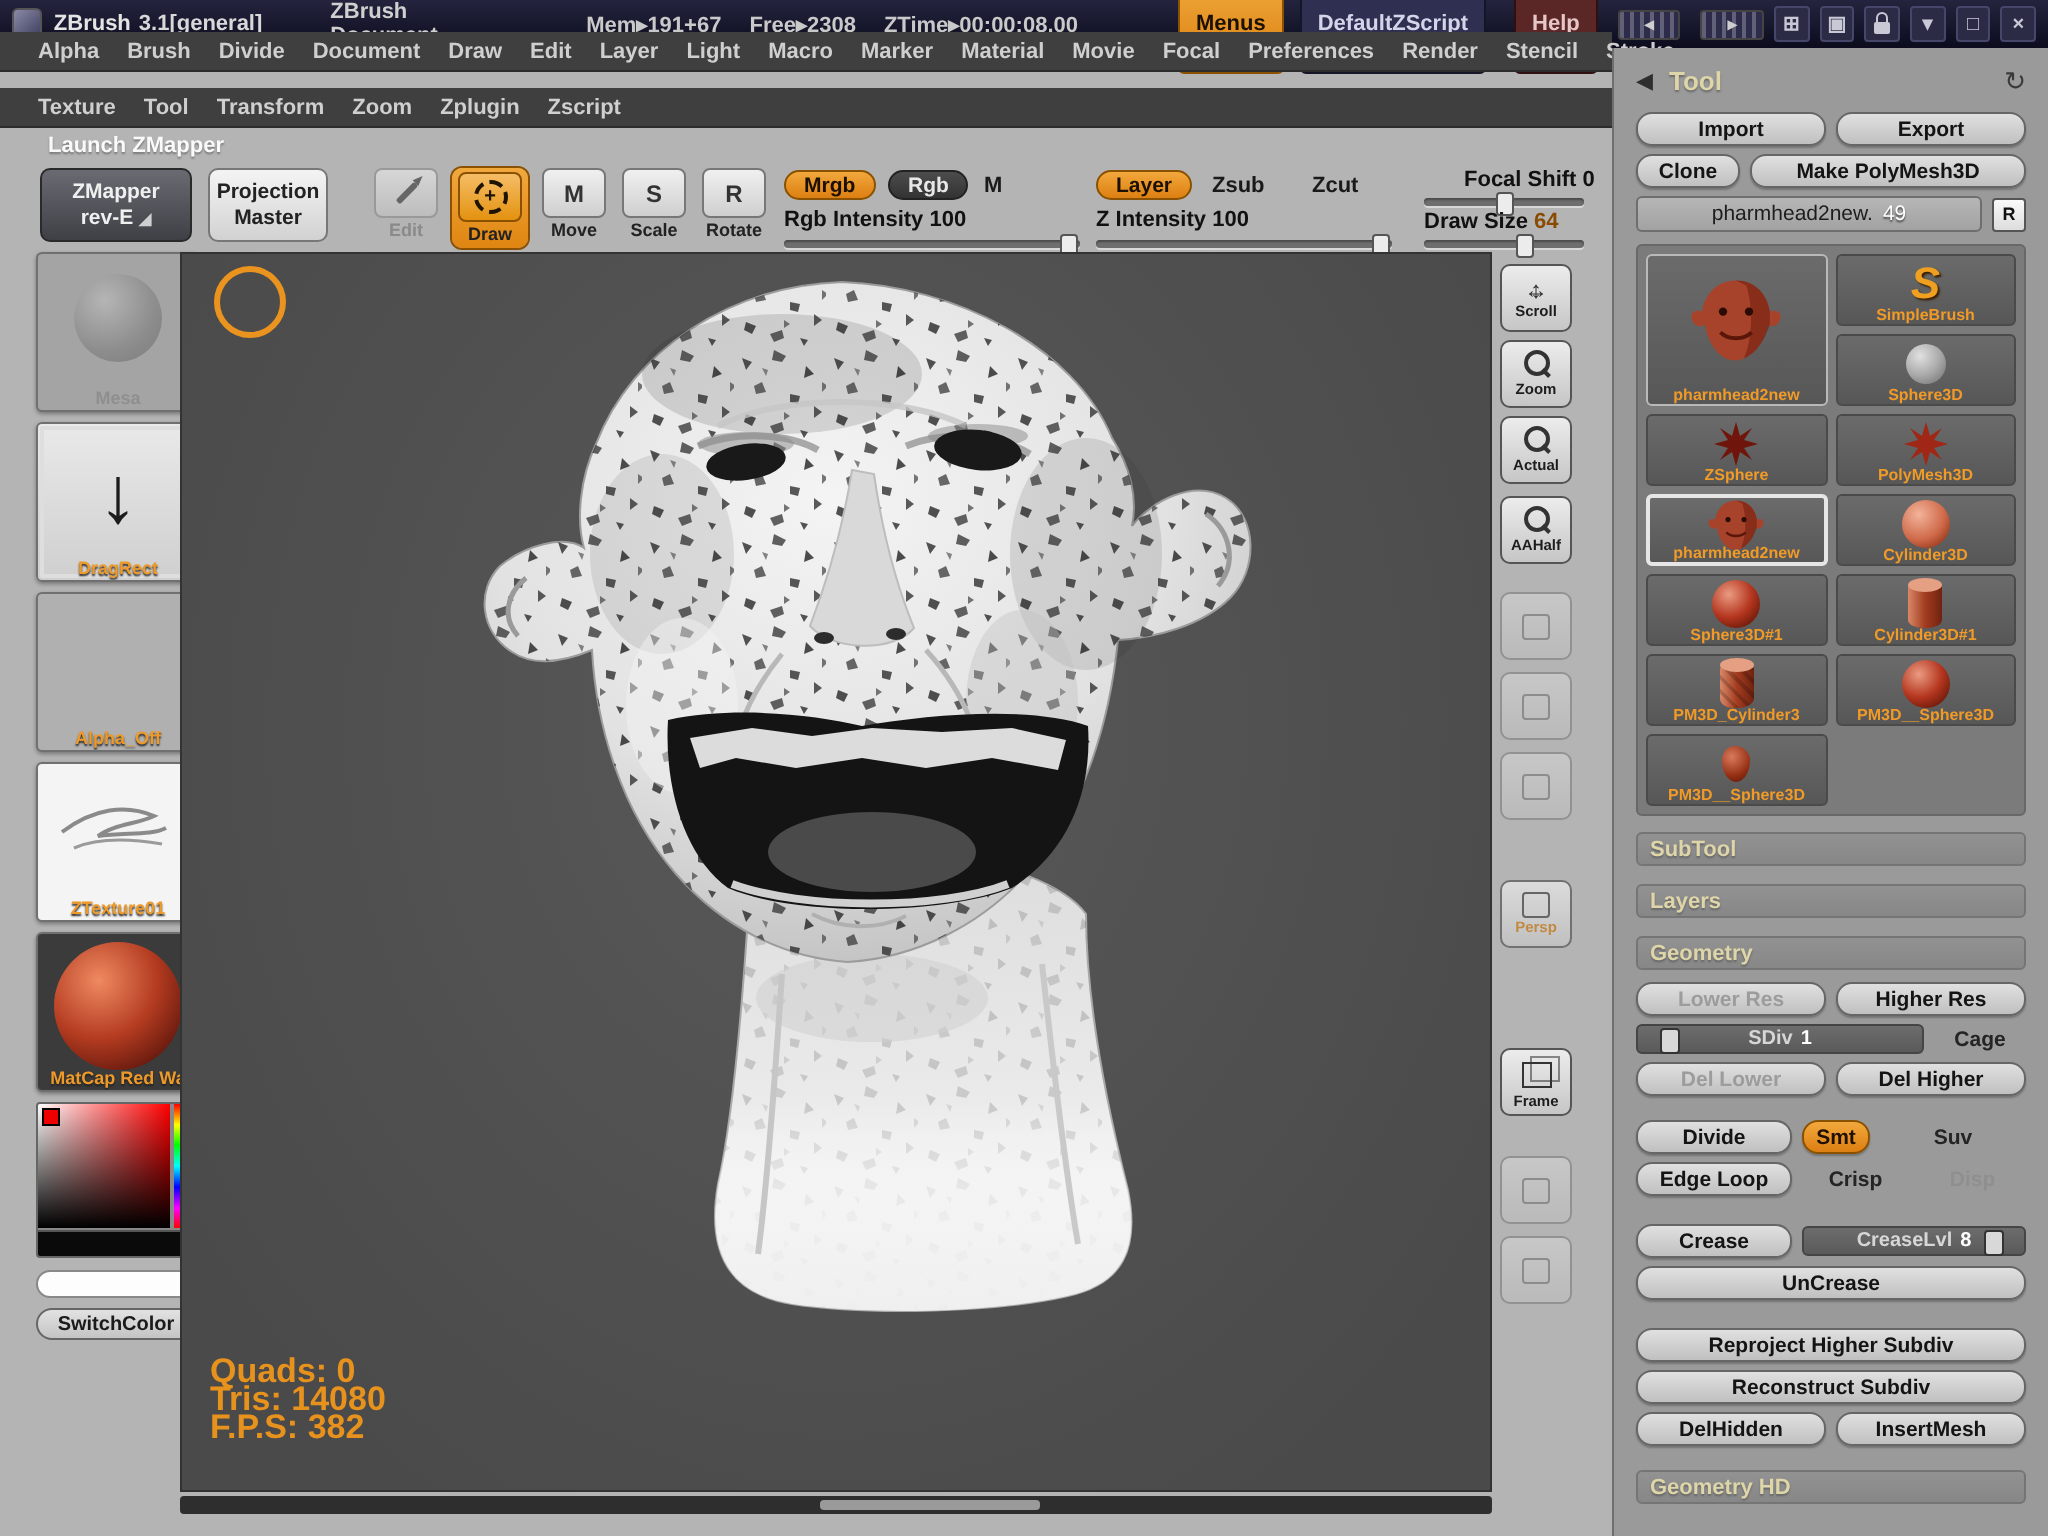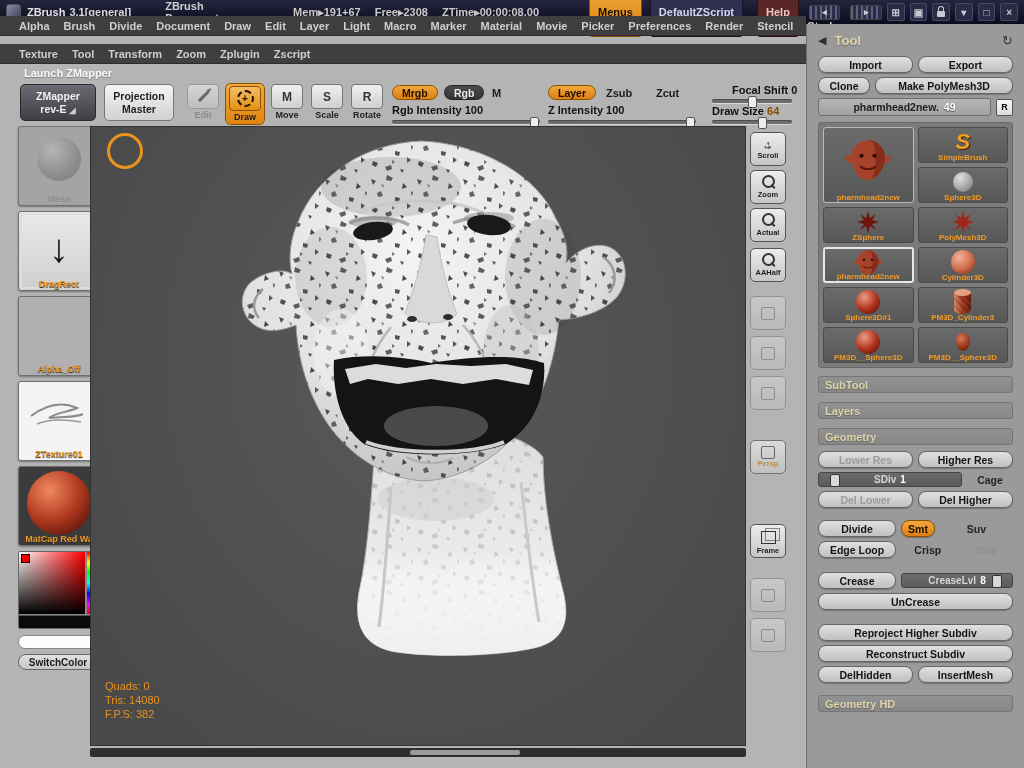--- a/index.html
+++ b/index.html
@@ -39,21 +39,21 @@
   .launchrow{position:absolute;top:64px;left:0;width:806px;height:18px;display:flex;
     align-items:center;padding-left:24px;color:#fafafa;font-size:11px;font-weight:bold;
     text-shadow:0 1px 1px #7a7a7a;box-sizing:border-box}
 
   
   .toolbar{position:absolute;top:82px;left:0;width:806px;height:44px}
   .zmapper{position:absolute;left:20px;top:2px;width:76px;height:37px;border-radius:5px;
     background:linear-gradient(#6a6a72,#3f3f46);border:1px solid #2a2a2a;color:#f0f0f0;
     font-size:10.5px;font-weight:bold;text-align:center;line-height:13px;padding-top:5px;box-sizing:border-box}
   .zmapper .corner{color:#cfcfcf;font-size:8px}
-  .pmaster{position:absolute;left:104px;top:2px;width:70px;height:37px;border-radius:5px;
+  .pmaster{position:absolute;left:104px;top:2px;width:60px;height:37px;border-radius:5px;
     background:linear-gradient(#f4f4f4,#d2d2d2);border:1px solid #777;color:#222;
     font-size:10.5px;font-weight:bold;text-align:center;line-height:13px;padding-top:5px;box-sizing:border-box}
   .tool{position:absolute;top:2px;width:38px;text-align:center}
   .tool .ibox{width:30px;height:23px;background:linear-gradient(#f0f0f0,#cfcfcf);
     border:1px solid #777;border-radius:4px;display:flex;align-items:center;justify-content:center;margin:0 auto 1px}
   .tool .lbl{font-size:9px;font-weight:bold;color:#222}
   .tool.dim .lbl{color:#8a8a8a}
   .tool.dim .ibox{background:linear-gradient(#d6d6d6,#bdbdbd);border-color:#999}
   .tool.active{background:linear-gradient(#f2a83c,#df8511);border-radius:5px;
     box-shadow:0 0 0 1px #8a5200;padding:2px 0 2px}
@@ -108,21 +108,21 @@
   .switchcolor{width:80px;height:16px;background:linear-gradient(#e2e2e2,#c4c4c4);border:1px solid #666;
     border-radius:8px;font-size:10px;font-weight:bold;color:#1a1a1a;display:flex;align-items:center;
     justify-content:center;box-sizing:border-box}
 
   
   .canvas{position:absolute;left:90px;top:126px;width:656px;height:620px;
     background:radial-gradient(ellipse at 50% 38%, #595959, #4a4a4a 85%);
     border:1px solid #333;box-sizing:border-box;overflow:hidden}
   .cursorring{position:absolute;left:16px;top:6px;width:30px;height:30px;border:3px solid #ea941f;
     border-radius:50%}
-  .stats{position:absolute;left:14px;bottom:24px;color:#e8921e;font-size:11px;font-weight:normal;line-height:14px}
+  .stats{position:absolute;left:14px;bottom:24px;color:#e8921e;font-size:17px;font-weight:bold;line-height:14px}
   .hscroll{position:absolute;left:90px;top:748px;width:656px;height:9px;background:#2e2e2e;border-radius:2px}
   .hthumb{position:absolute;left:320px;top:2px;width:110px;height:5px;background:#9a9a9a;border-radius:2px}
 
   
   .rshelf{position:absolute;left:750px;top:132px;width:38px}
   .rbtn{width:36px;height:34px;background:linear-gradient(#ececec,#c6c6c6);border:1px solid #555;
     border-radius:5px;display:flex;flex-direction:column;align-items:center;justify-content:center;
     gap:1px;box-sizing:border-box}
   .rbtn .rlbl{font-size:7.5px;font-weight:bold;color:#1d1d1d;line-height:8px}
   .rbtn.faded{opacity:.35}
@@ -152,21 +152,21 @@
     justify-content:center;box-sizing:border-box;box-shadow:0 1px 1px rgba(0,0,0,.25);white-space:nowrap}
   .pbtn.dis{color:#9c9c9c}
   .pbtn.orange{background:linear-gradient(#f2a83c,#dd7f12);border-color:#8a5200;color:#201000}
   .pbtn.w52{flex:0 0 52px}
   .pbtn.w78{flex:0 0 78px}
   .pbtn.w34{flex:0 0 34px}
   .flattxt{flex:1;text-align:center;font-size:10.5px;font-weight:bold;color:#242424}
   .flattxt.dis{color:#8f8f8f}
   .namebar{flex:1;height:16px;background:linear-gradient(#b6b6b6,#a2a2a2);border:1px solid #6e6e6e;
     border-radius:3px;display:flex;align-items:center;justify-content:center;gap:5px;
-    font-size:10.5px;font-weight:bold;color:#1d1d1d;position:relative}
+    font-size:10.5px;font-weight:normal;color:#1d1d1d;position:relative}
   .namebar .val{color:#fff;text-shadow:0 1px 1px #444}
   .rsquare{flex:0 0 15px;height:15px;background:linear-gradient(#fafafa,#ddd);border:1px solid #555;
     border-radius:2px;font-size:9px;font-weight:bold;color:#111;display:flex;align-items:center;justify-content:center}
   .inv{background:#7b7b7b;border:1px solid #686868;border-radius:3px;padding:4px;display:grid;
     grid-template-columns:1fr 1fr;grid-auto-rows:36px;gap:4px;margin:6px 0 8px}
   .cell{position:relative;background:linear-gradient(#6b6b6b,#575757);border:1px solid #4a4a4a;
     border-radius:3px;display:flex;align-items:center;justify-content:center;overflow:hidden}
   .cell .clabel{position:absolute;bottom:0;left:0;right:0;text-align:center;font-size:8px;
     font-weight:bold;color:#f09a28;white-space:nowrap}
   .cell.tall{grid-row:span 2}
@@ -260,21 +260,21 @@
     <span class="mi">Divide</span>
     <span class="mi">Document</span>
     <span class="mi">Draw</span>
     <span class="mi">Edit</span>
     <span class="mi">Layer</span>
     <span class="mi">Light</span>
     <span class="mi">Macro</span>
     <span class="mi">Marker</span>
     <span class="mi">Material</span>
     <span class="mi">Movie</span>
-    <span class="mi">Picker</span>
+    <span class="mi">Focal</span>
     <span class="mi">Preferences</span>
     <span class="mi">Render</span>
     <span class="mi">Stencil</span>
     <span class="mi">Stroke</span>
   </div>
   <div class="menurow row2">
     <span class="mi">Texture</span>
     <span class="mi">Tool</span>
     <span class="mi">Transform</span>
     <span class="mi">Zoom</span>
@@ -587,20 +587,24 @@
       </div>
       <div class="cell">
         <span class="ball salmon" style="margin-bottom:6px"></span>
         <span class="clabel">Cylinder3D</span>
       </div>
       <div class="cell">
         <span class="ball red" style="margin-bottom:6px"></span>
         <span class="clabel">Sphere3D#1</span>
       </div>
       <div class="cell">
+        <span class="cyl"></span>
+        <span class="clabel">Cylinder3D#1</span>
+      </div>
+      <div class="cell">
         <span class="cyl bumpy"></span>
         <span class="clabel">PM3D_Cylinder3</span>
       </div>
       <div class="cell">
         <span class="ball red" style="margin-bottom:6px"></span>
         <span class="clabel">PM3D__Sphere3D</span>
       </div>
       <div class="cell">
         <span class="blob"></span>
         <span class="clabel">PM3D__Sphere3D</span>

